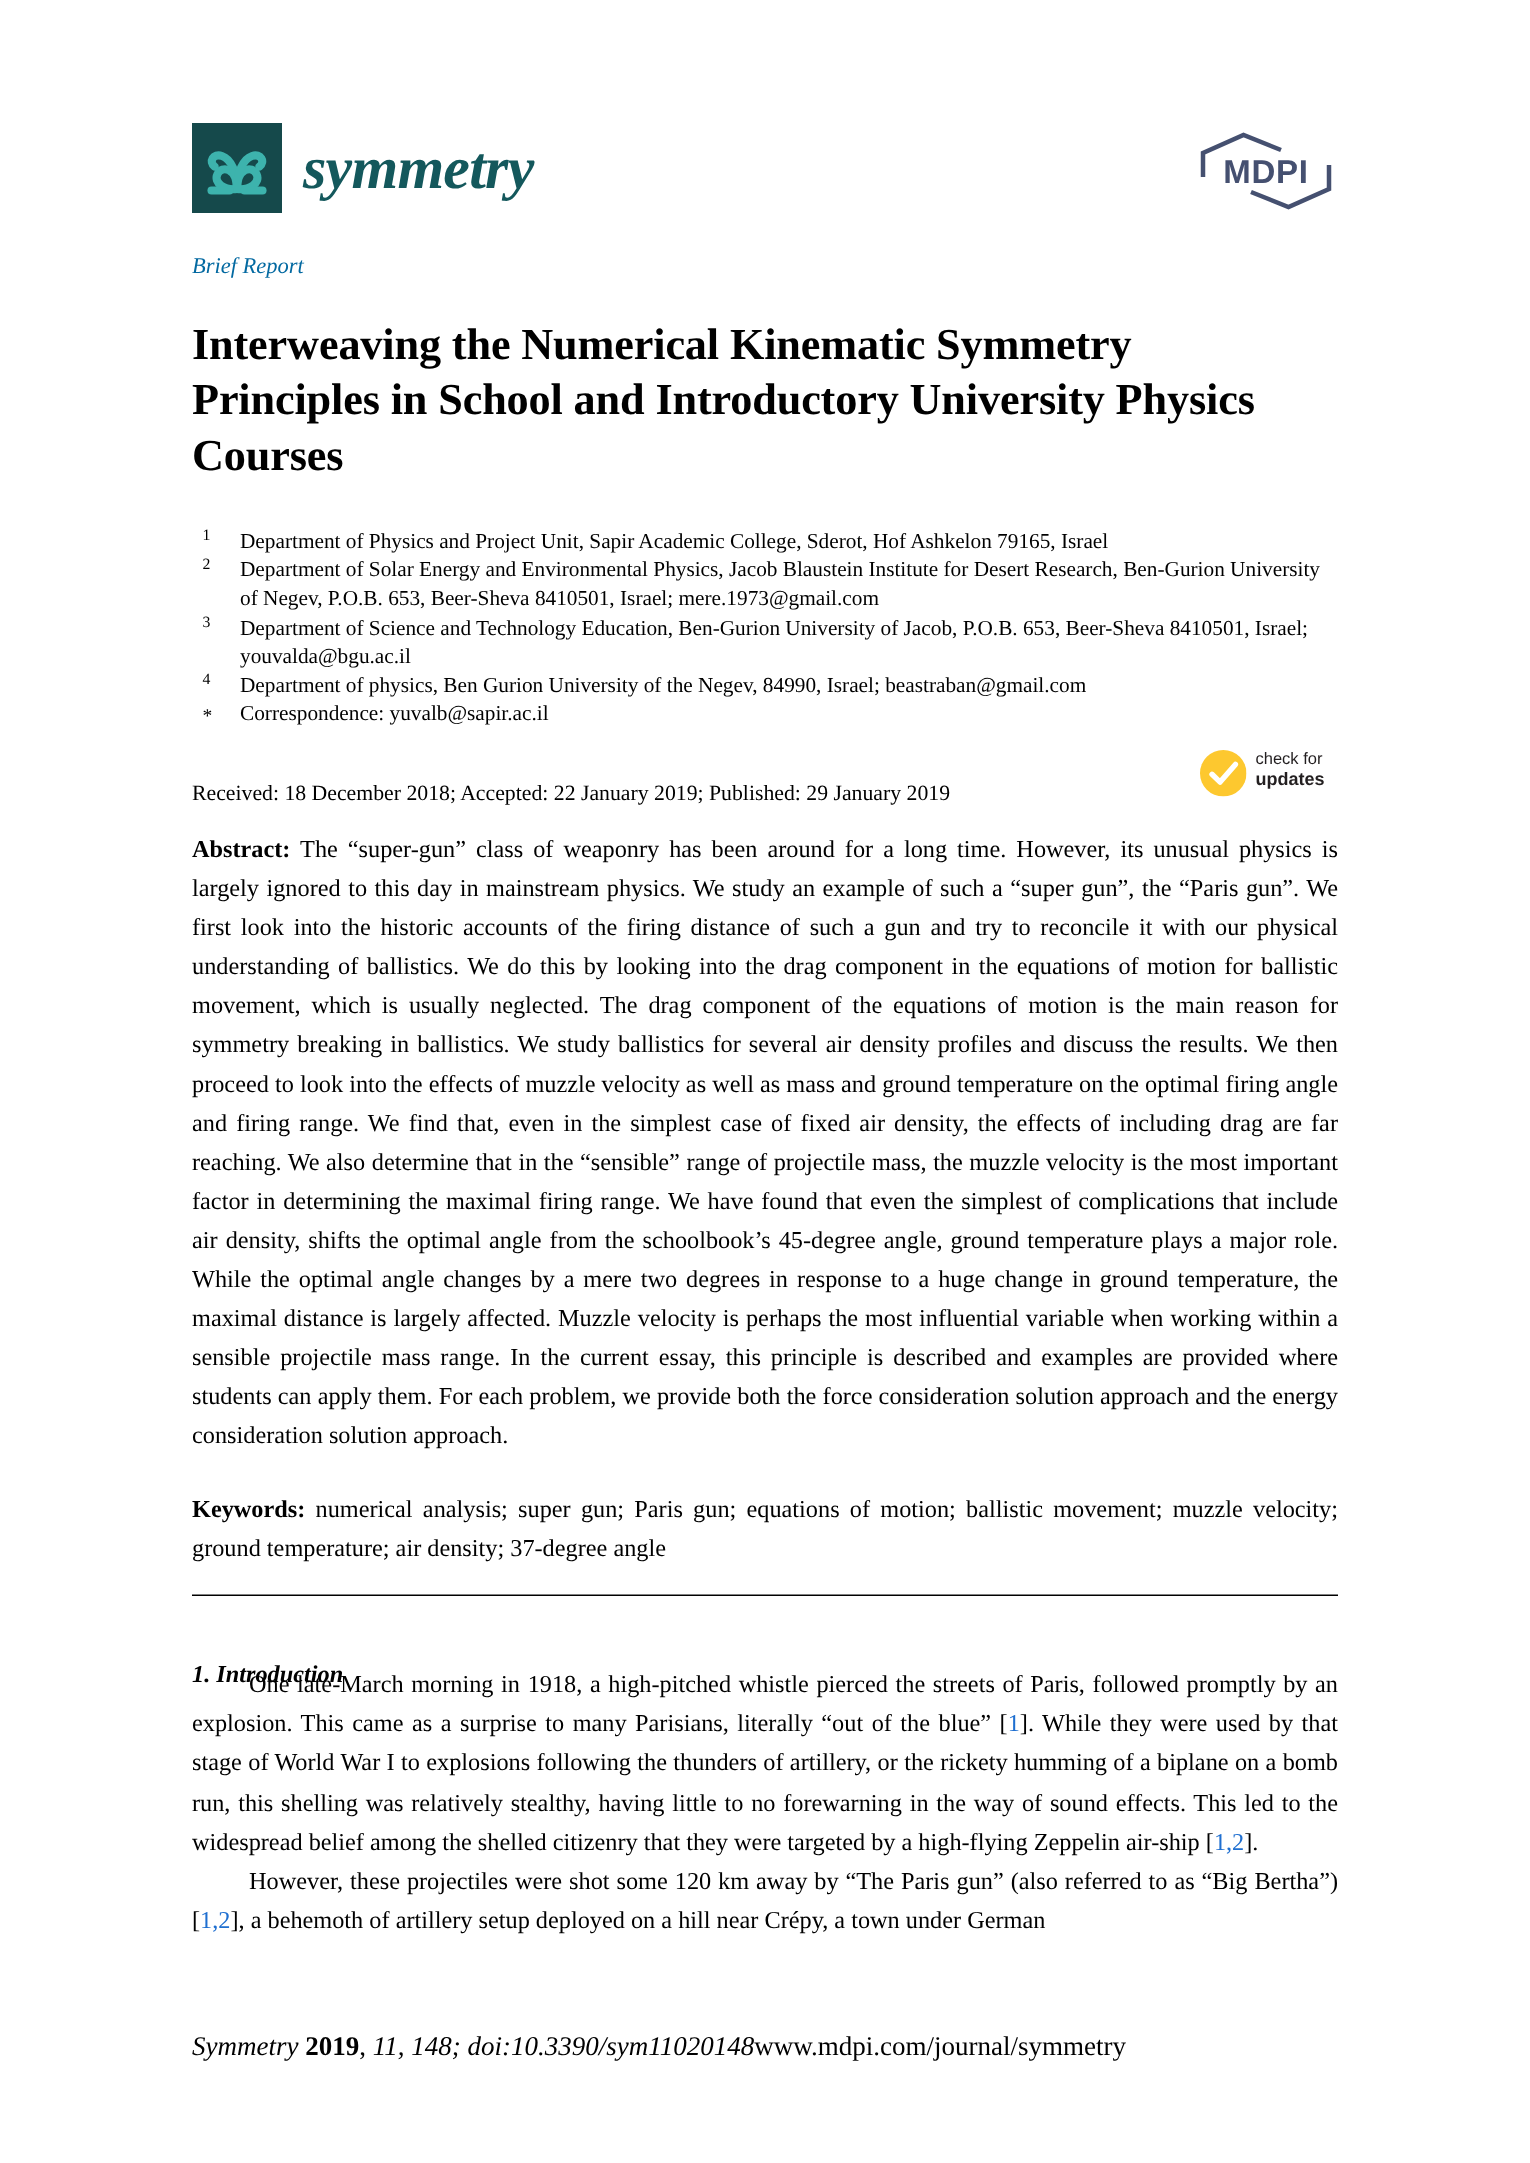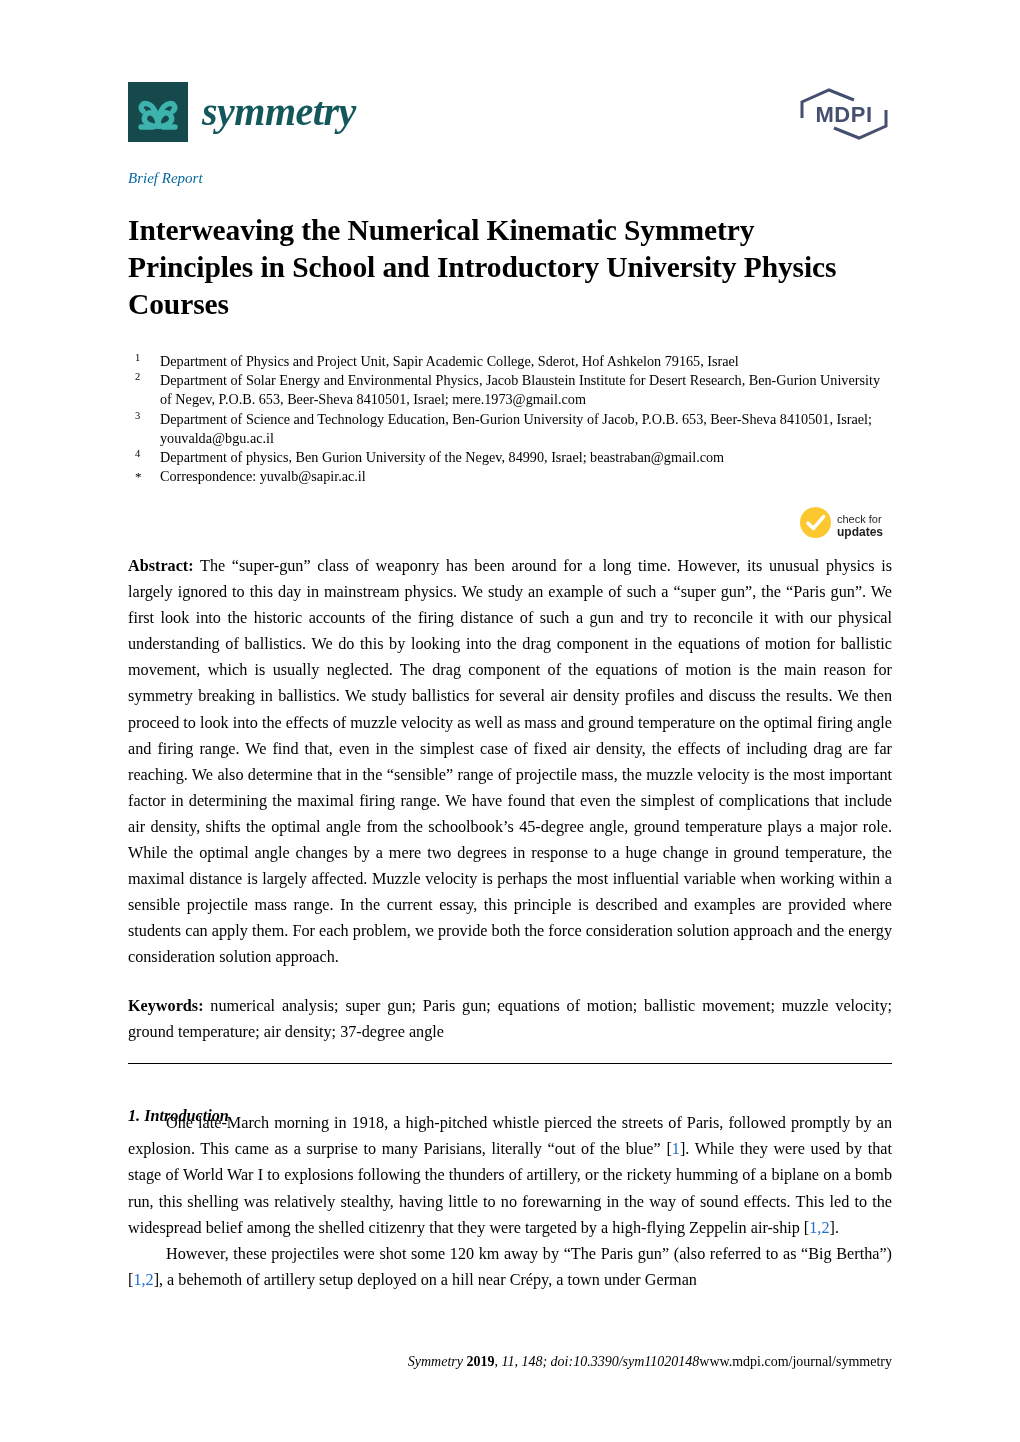--- a/index.html
+++ b/index.html
@@ -128,21 +128,21 @@
     top: 521px;
     font-size: 14.5px;
   }
   .check-badge {
     position: absolute;
     left: 800px;
     top: 500px;
     width: 100px;
     height: 38px;
     display: flex;
-    align-items: flex-end;
+    align-items: flex-start;
     gap: 6px;
   }
   .check-badge .mark { width: 31px; height: 31px; flex: 0 0 31px; }
   .check-badge .txt {
     font-family: "Liberation Sans", sans-serif;
     font-size: 11px;
     line-height: 12.5px;
     color: #231f20;
   }
   .check-badge .txt .b { font-weight: bold; font-size: 12px; }
@@ -200,23 +200,23 @@
   }
   .body-text p { margin: 0; text-indent: 38px; }
   .cite { color: #1f6fd0; }
 
   
   .footer {
     position: absolute;
     left: 128px;
     top: 1354px;
     width: 764px;
-    font-size: 14px;
+    font-size: 18px;
     display: flex;
-    justify-content: flex-end;
+    justify-content: flex-start;
     align-items: baseline;
   }
   .footer .left i { font-style: italic; }
   .footer .left b { font-weight: bold; }
 </style>
 </head>
 <body>
 
 <div class="page">
 
@@ -269,20 +269,21 @@
     <div class="aff-row">
       <div class="aff-marker"><span class="mk">4</span></div>
       <div class="aff-text">Department of physics, Ben Gurion University of the Negev, 84990, Israel; beastraban@gmail.com</div>
     </div>
     <div class="aff-row">
       <div class="aff-marker"><span class="mk star">*</span></div>
       <div class="aff-text">Correspondence: yuvalb@sapir.ac.il</div>
     </div>
   </div>
 
+  <div class="pubdates">Received: 18 December 2018; Accepted: 22 January 2019; Published: 29 January 2019</div>
 
   <div class="check-badge">
     <span class="mark">
       <svg width="31" height="31" viewBox="0 0 31 31">
         <circle cx="15.5" cy="15.5" r="15.5" fill="#fdc82f"></circle>
         <path d="M8 16.2 L13.4 21.4 L23.6 9.6" fill="none" stroke="#ffffff" stroke-width="3.6" stroke-linecap="round" stroke-linejoin="round"></path>
       </svg>
     </span>
     <span class="txt">
       <span>check for</span><br>

